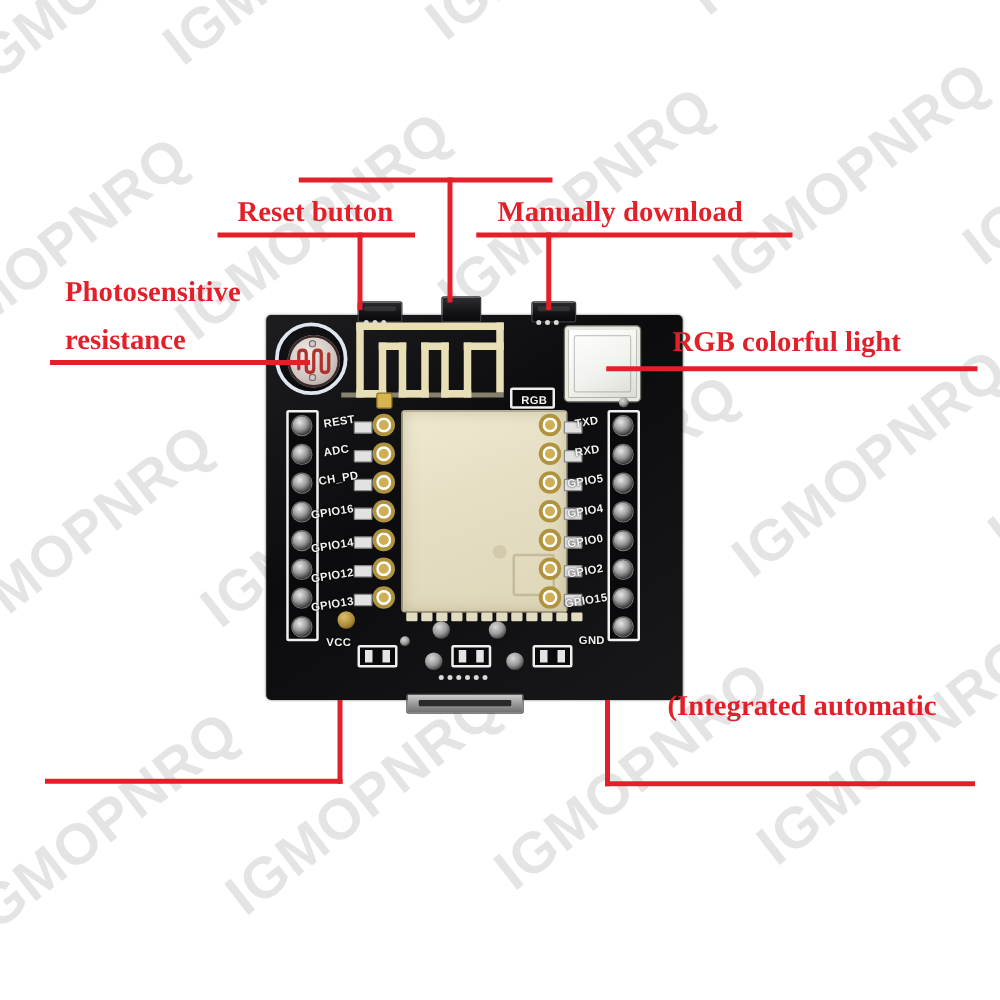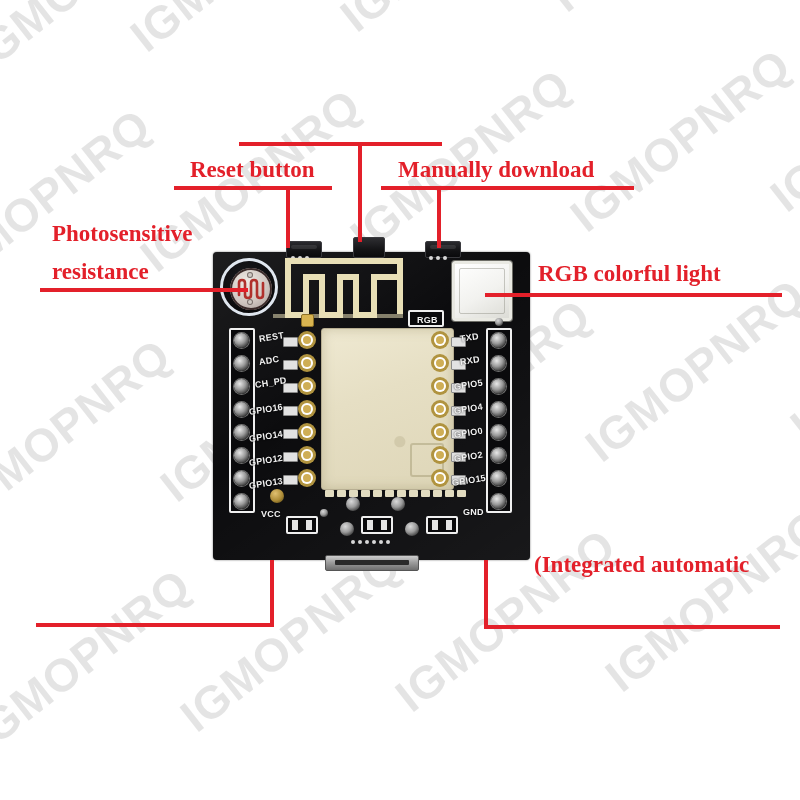--- a/index.html
+++ b/index.html
@@ -47,20 +47,21 @@
 
   
   #board{
     position:absolute;
     left:213px;top:252px;width:317px;height:308px;
     background:#0c0c0e;
     border-radius:4px;
     box-shadow:0 0 2px rgba(0,0,0,.6);
     z-index:10;
     overflow:visible;
+    padding-left:16px;
   }
   #board:before{ 
     content:"";position:absolute;inset:0;border-radius:4px;
     background:linear-gradient(145deg,rgba(255,255,255,.07),rgba(255,255,255,0) 42%,rgba(255,255,255,.05));
   }
   .ant-seg{position:absolute;background:#e8dfb6;}
 
   
   .ldr-ring{
     position:absolute;left:7px;top:6px;width:58px;height:58px;border-radius:50%;

